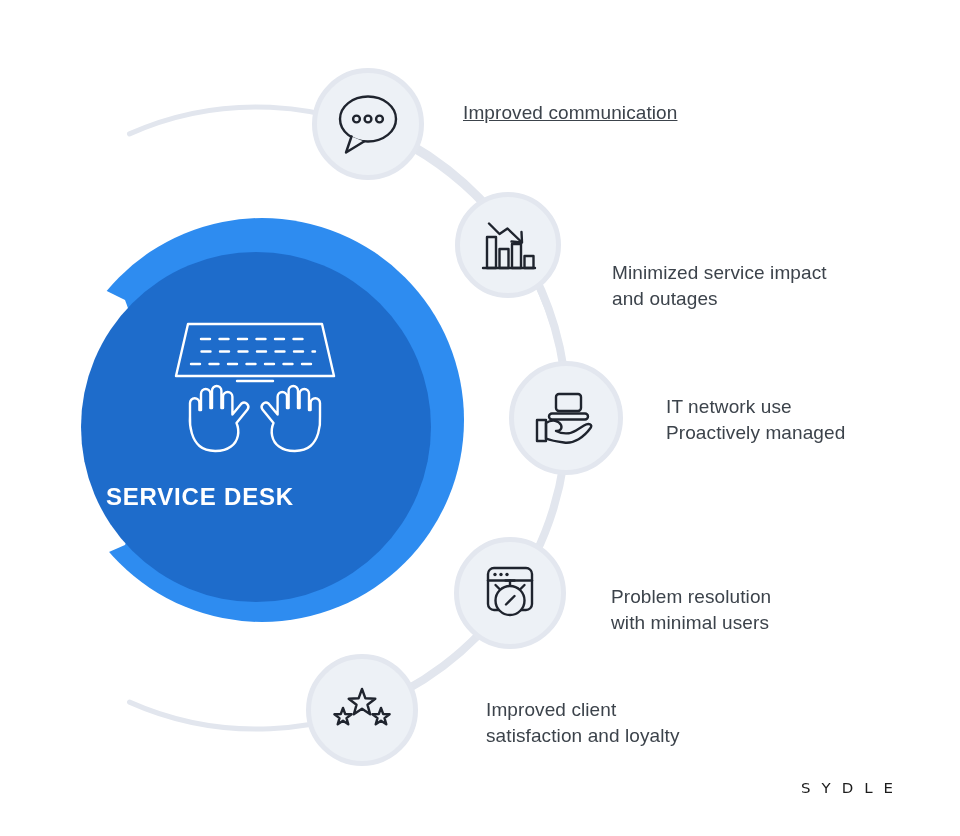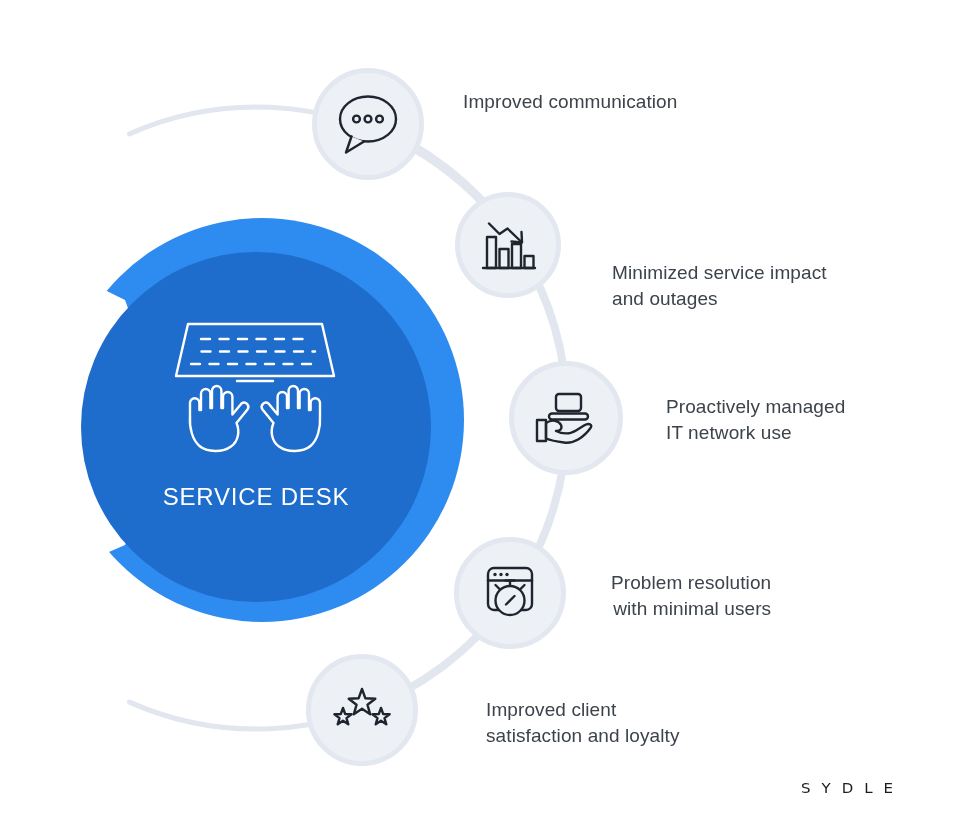--- a/index.html
+++ b/index.html
@@ -13,22 +13,22 @@
     position:absolute;border-radius:50%;
     background:#edf1f6;border:5px solid #e3e7ef;box-sizing:border-box;
     display:flex;align-items:center;justify-content:center;
   }
   .benefit-label{
     position:absolute;color:#3c434b;font-size:19px;line-height:26px;
     letter-spacing:0.1px;white-space:nowrap;
   }
   .center-icon{position:absolute;left:174px;top:320px;}
   .center-label{
-    position:absolute;left:106px;top:483px;width:300px;text-align:center;
-    color:#ffffff;font-size:24px;font-weight:400;letter-spacing:0.8px;
+    position:absolute;left:106px;top:483px;width:300px;
+    color:#ffffff;font-size:24px;font-weight:700;letter-spacing:0.8px;
   }
   .brand{
     position:absolute;left:801px;top:780px;
     color:#1c1c1c;font-size:15px;letter-spacing:11px;
     font-family:"DejaVu Sans",sans-serif;transform:scaleY(0.88);
   }
   .icon{stroke:#1f242e;fill:none;stroke-width:2.4;stroke-linecap:round;stroke-linejoin:round;}
 </style>
 </head>
 <body>
@@ -69,21 +69,21 @@
   <div class="node" style="left:312px;top:68px;width:112px;height:112px;">
     <svg width="80" height="80" viewBox="0 0 80 80">
       <ellipse class="icon" cx="40" cy="35" rx="28" ry="22.5"></ellipse>
       <path d="M23.5,52.5 L18,68.5 L36,57.5 Z" fill="#edf1f6" stroke="none"></path>
       <path class="icon" d="M23.5,52.5 L18,68.5 L36,57.5"></path>
       <circle class="icon" cx="28.5" cy="35" r="3.4" stroke-width="2.2"></circle>
       <circle class="icon" cx="40" cy="35" r="3.4" stroke-width="2.2"></circle>
       <circle class="icon" cx="51.5" cy="35" r="3.4" stroke-width="2.2"></circle>
     </svg>
   </div>
-  <div class="benefit-label" style="left:463px;top:89px;">
+  <div class="benefit-label" style="left:463px;top:100px;text-decoration:underline;">
     <div>Improved communication</div>
   </div>
 
   <div class="node" style="left:455px;top:192px;width:106px;height:106px;">
     <svg width="80" height="80" viewBox="0 0 80 80">
       <g class="icon">
         <line x1="15" y1="63" x2="67" y2="63"></line>
         <rect x="19" y="32" width="9" height="31"></rect>
         <rect x="31.5" y="44" width="9" height="19"></rect>
         <rect x="44" y="39" width="9" height="24"></rect>
@@ -102,22 +102,22 @@
     <svg width="80" height="80" viewBox="0 0 80 80">
       <g class="icon">
         <rect x="30" y="16" width="25" height="17" rx="3"></rect>
         <rect x="23" y="35.5" width="39" height="6" rx="3"></rect>
         <rect x="11" y="42" width="9" height="21"></rect>
         <path d="M20,45 C26,41 33,42.5 35,47 C36.5,50.5 34,53.5 30,53 C36,56 44,56.5 50,52.5 L58,47.5 C63,44.5 67,46.5 64.5,50 C58,59 48,66 38,64.5 C30.5,63.5 25,62.5 20,60.5 Z"></path>
       </g>
     </svg>
   </div>
   <div class="benefit-label" style="left:666px;top:394px;">
+    <div>IT network use</div>
     <div>Proactively managed</div>
-    <div>IT network use</div>
   </div>
 
   <div class="node" style="left:454px;top:537px;width:112px;height:112px;">
     <svg width="80" height="80" viewBox="0 0 80 80">
       <g class="icon">
         <rect x="18" y="15" width="44" height="42" rx="6"></rect>
         <line x1="18" y1="27.5" x2="62" y2="27.5"></line>
       </g>
       <circle cx="25" cy="21.5" r="1.7" fill="#1f242e"></circle>
       <circle cx="31" cy="21.5" r="1.7" fill="#1f242e"></circle>
@@ -125,21 +125,21 @@
       <g class="icon">
         <line x1="40" y1="32.5" x2="40" y2="27.5"></line>
         <line x1="35.5" y1="27.5" x2="44.5" y2="27.5"></line>
         <line x1="29.5" y1="36" x2="25.5" y2="32"></line>
         <line x1="50.5" y1="36" x2="54.5" y2="32"></line>
         <circle cx="40" cy="47.5" r="14.5" fill="#edf1f6"></circle>
         <line x1="36" y1="51.5" x2="44.5" y2="43"></line>
       </g>
     </svg>
   </div>
-  <div class="benefit-label" style="left:611px;top:570px;text-align:right;">
+  <div class="benefit-label" style="left:611px;top:584px;">
     <div>Problem resolution</div>
     <div>with minimal users</div>
   </div>
 
   <div class="node" style="left:306px;top:654px;width:112px;height:112px;">
     <svg width="80" height="80" viewBox="0 0 80 80">
       <g class="icon" stroke-width="2.3">
         <polygon points="40,19 43.4,28.3 53.3,28.7 45.5,34.8 48.2,44.3 40,38.8 31.8,44.3 34.5,34.8 26.7,28.7 36.6,28.3"></polygon>
         <polygon points="21,38 23.2,44 29.6,44.2 24.5,48.1 26.3,54.3 21,50.7 15.7,54.3 17.5,48.1 12.4,44.2 18.8,44"></polygon>
         <polygon points="59,38 61.2,44 67.6,44.2 62.5,48.1 64.3,54.3 59,50.7 53.7,54.3 55.5,48.1 50.4,44.2 56.8,44"></polygon>

